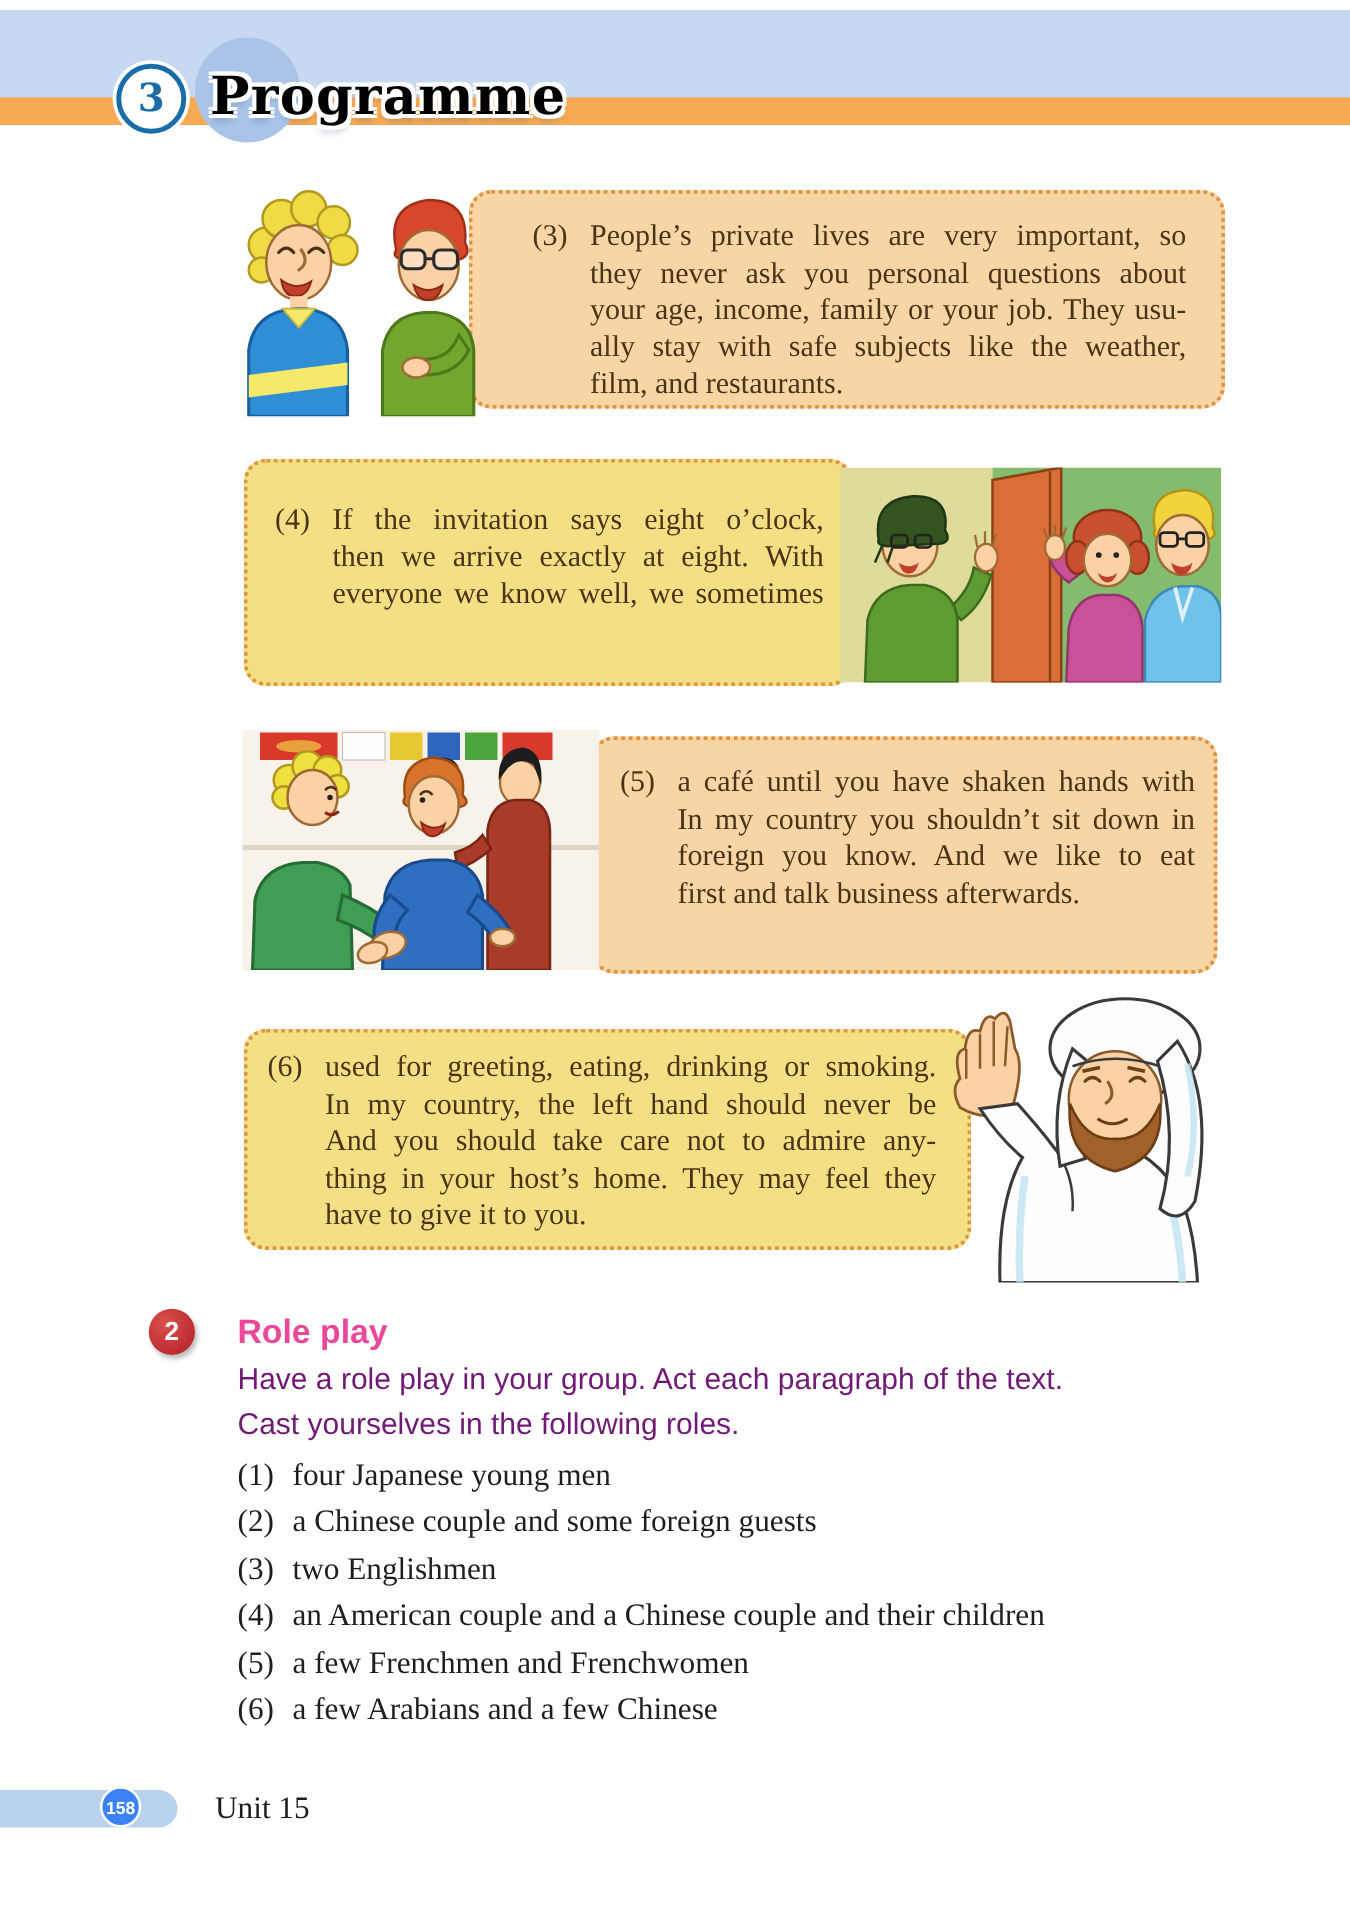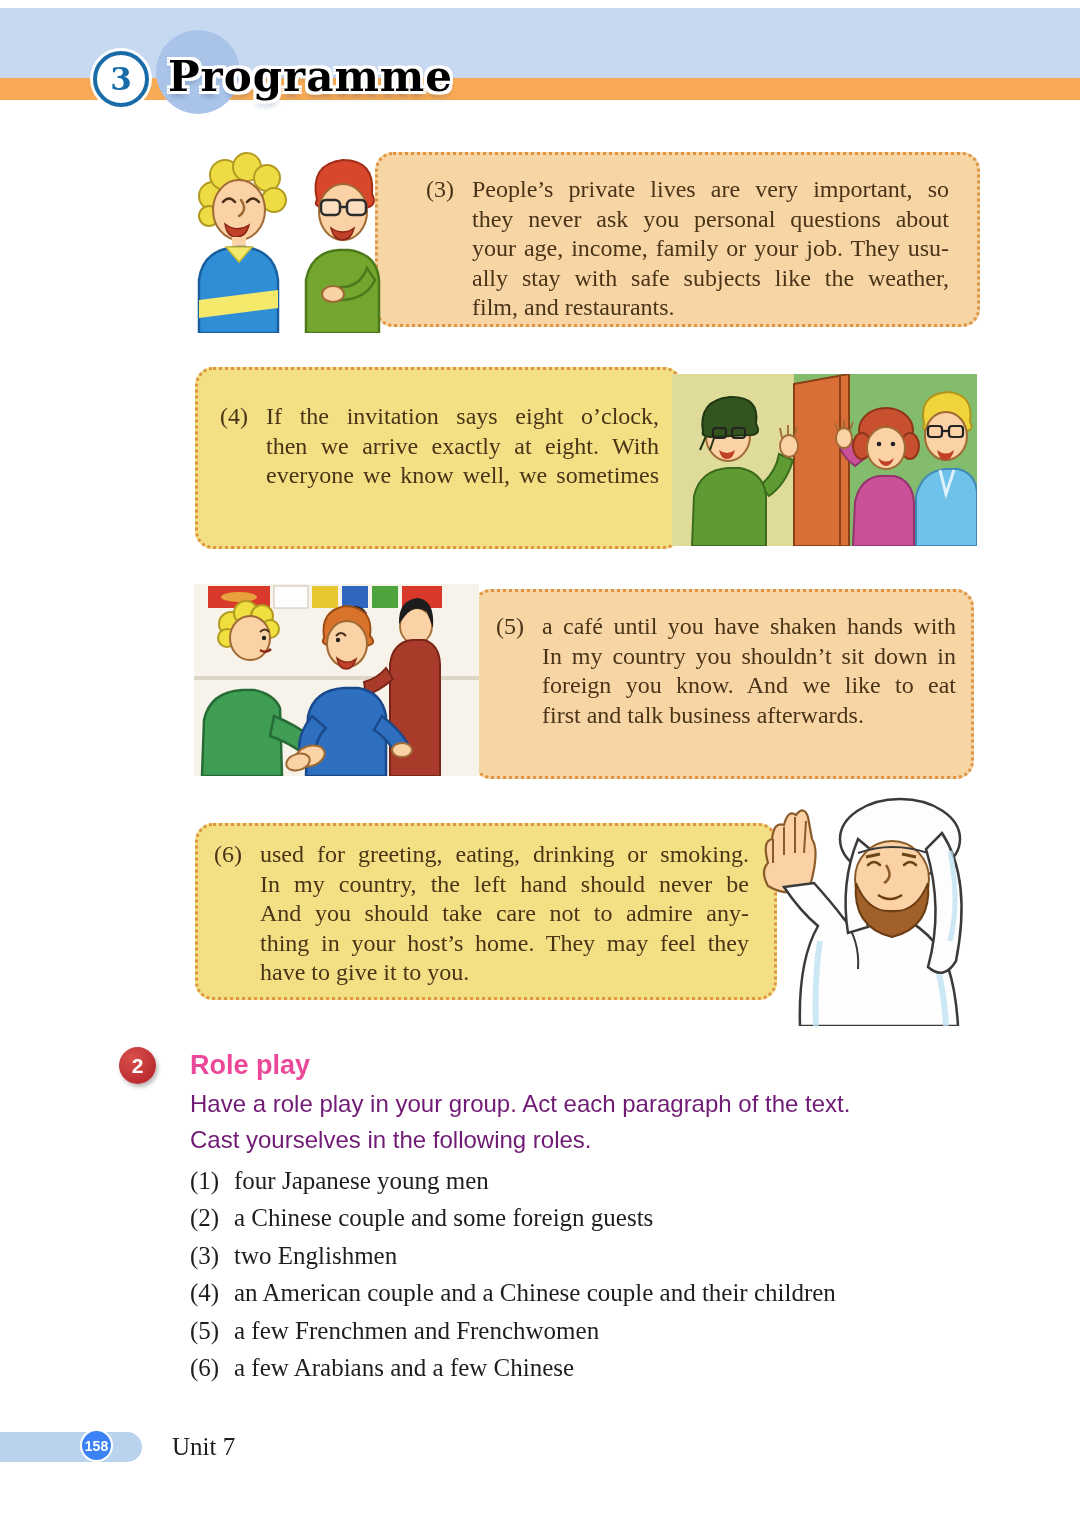--- a/index.html
+++ b/index.html
@@ -272,15 +272,15 @@
     <div class="role-row">
       <span class="rnum">(6)</span>
       <span>a few Arabians and a few Chinese</span>
     </div>
   </div>
 
   <div class="foot-pill"></div>
   <div class="foot-circle">
     <span>158</span>
   </div>
-  <div class="foot-unit">Unit 7</div>
+  <div class="foot-unit">Unit 15</div>
 
 </div>
 
 </body></html>

